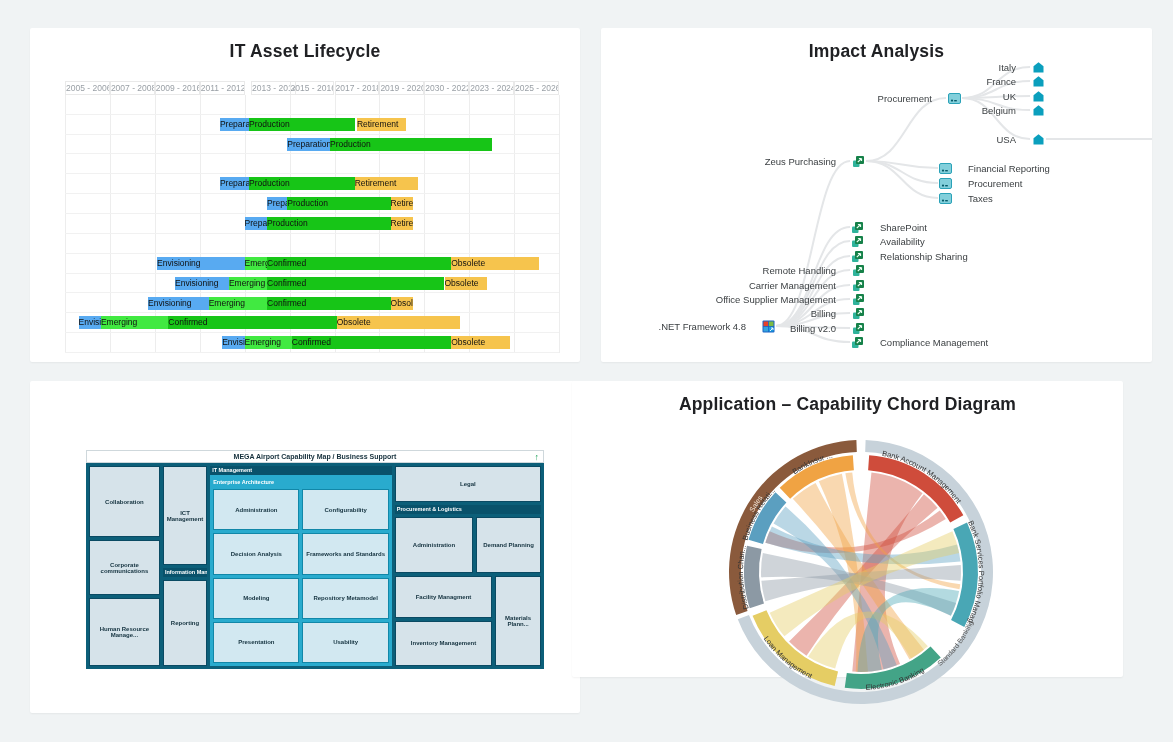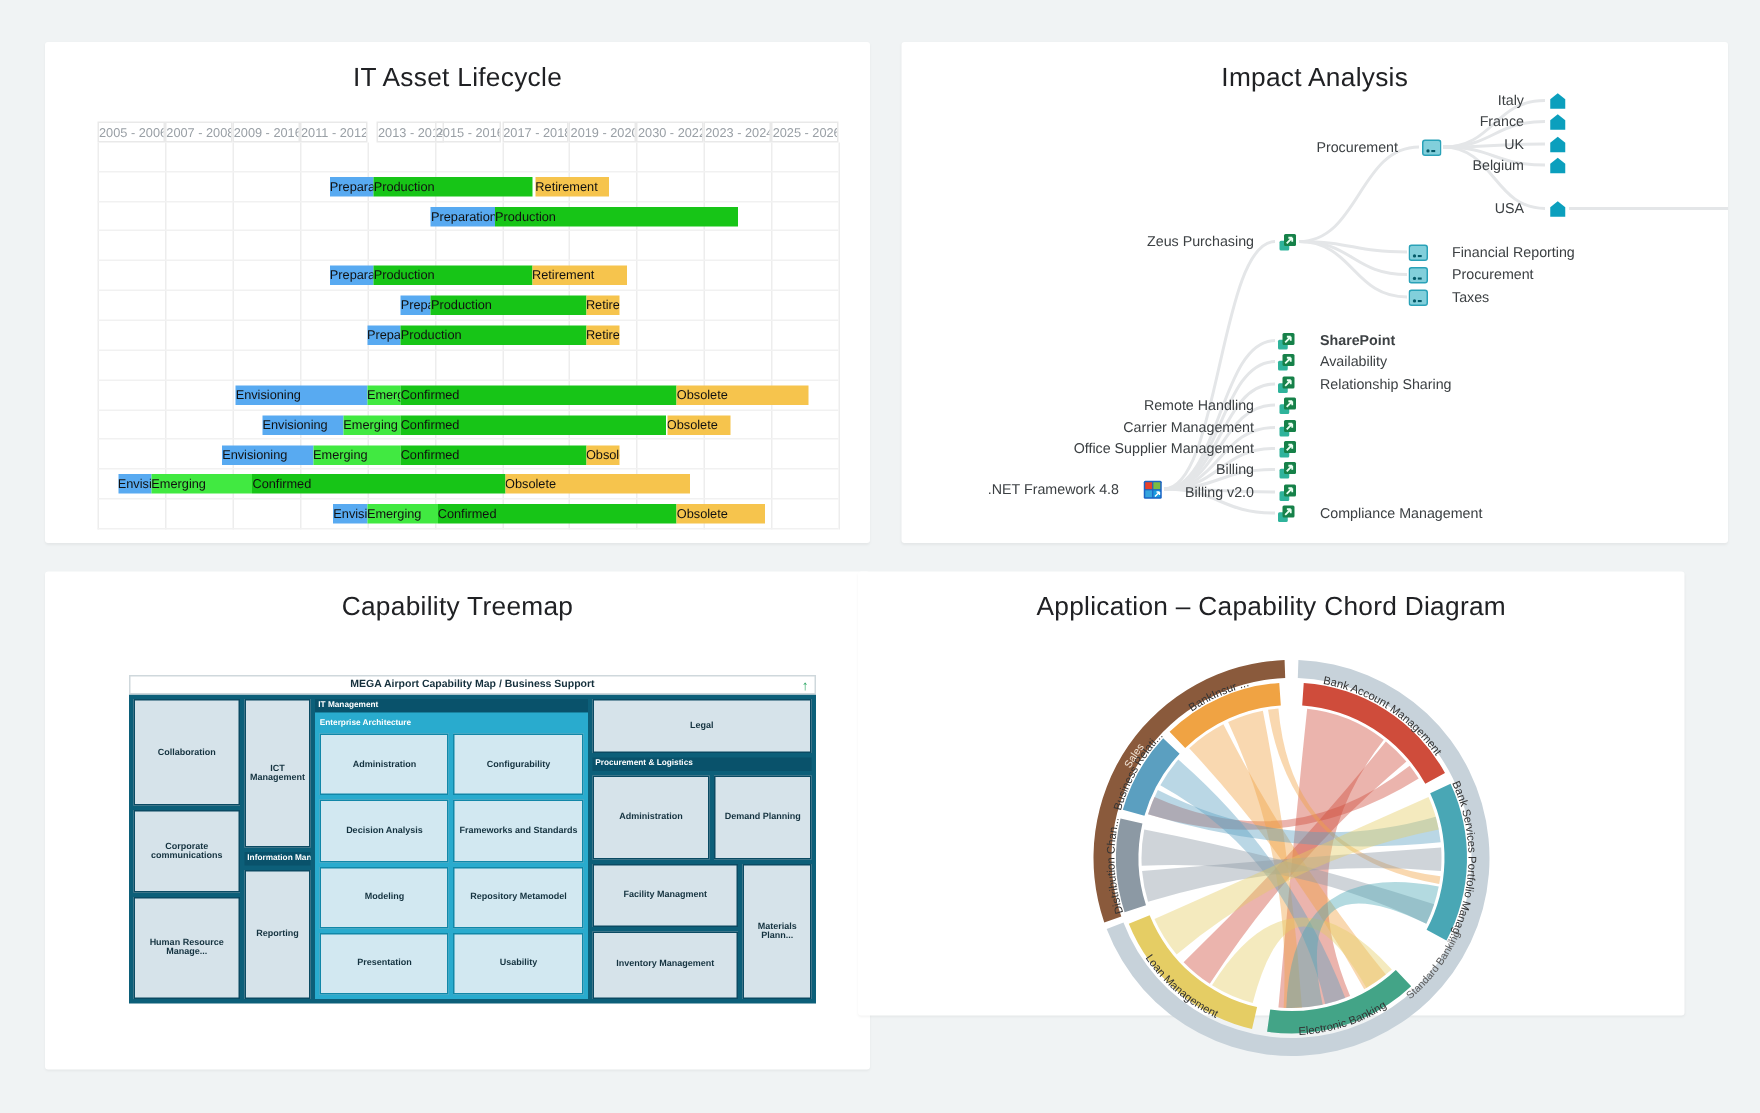--- a/index.html
+++ b/index.html
@@ -8,21 +8,21 @@
     background:#f0f3f4;
     font-family:"Liberation Sans", sans-serif;
     position:relative; overflow:hidden;
   }
   .panel { position:absolute; background:#fff; border-radius:2px; box-shadow:0 1px 2px rgba(0,0,0,.05); }
   #panel-gantt   { left:30px;  top:28px;  width:550px; height:334px; }
   #panel-impact  { left:601px; top:28px;  width:551px; height:334px; }
   #panel-treemap { left:30px;  top:381px; width:550px; height:332px; }
   #panel-chord   { left:572px; top:381px; width:551px; height:296px; }
   .panel-title {
-    text-align:center; padding-top:13px; font-size:17.5px; font-weight:normal;
+    text-align:center; padding-top:13px; font-size:17.5px; font-weight:bold;
     color:#202124; letter-spacing:.2px;
   }
 
   
   #gantt-chart { position:absolute; left:0; top:0; right:0; bottom:0; }
   .g-headcell { position:absolute; height:14px; border:1px solid #e9e9e9; font-size:8.5px;
     color:#9aa0a6; line-height:12px; text-align:center; white-space:nowrap; overflow:hidden; }
   .g-vline { position:absolute; width:0; border-left:1px solid #ededed; }
   .g-row   { position:absolute; border-bottom:1px solid #f1f1f1; }
   .g-bar   { position:absolute; height:13px; font-size:8.5px; line-height:13px;
@@ -226,21 +226,21 @@
         <span>Procurement</span>
       </div>
       <div class="imp-node" style="top: 163px; left: 338px;">
         <svg width="13" height="13" viewBox="0 0 13 13">
           <rect x="0.5" y="1.5" width="12" height="10" rx="1.5" fill="#82cfdb" stroke="#2aa2b8"></rect>
           <circle cx="4" cy="8.6" r="1.1" fill="#045a69"></circle>
           <rect x="6.2" y="8" width="2.6" height="1.4" fill="#045a69"></rect>
         </svg>
         <span>Taxes</span>
       </div>
-      <div class="imp-node" style="top: 192px; left: 250px; font-weight: bold;">
+      <div class="imp-node" style="top: 192px; left: 250px;">
         <svg width="13" height="13" viewBox="0 0 13 13">
           <rect x="1" y="5.5" width="6.5" height="6.5" rx="1" fill="#2fb39b"></rect>
           <rect x="4" y="1" width="8" height="8" rx="1" fill="#168149"></rect>
           <path d="M5.8 7.2 L9.5 3.5 M9.5 3.5 H6.9 M9.5 3.5 V6.1" stroke="#eafff2" stroke-width="1.2" fill="none"></path>
         </svg>
         <span>SharePoint</span>
       </div>
       <div class="imp-node" style="top: 206px; left: 250px;">
         <svg width="13" height="13" viewBox="0 0 13 13">
           <rect x="1" y="5.5" width="6.5" height="6.5" rx="1" fill="#2fb39b"></rect>
@@ -313,21 +313,20 @@
           <rect x="1" y="5.5" width="6.5" height="6.5" rx="1" fill="#2fb39b"></rect>
           <rect x="4" y="1" width="8" height="8" rx="1" fill="#168149"></rect>
           <path d="M5.8 7.2 L9.5 3.5 M9.5 3.5 H6.9 M9.5 3.5 V6.1" stroke="#eafff2" stroke-width="1.2" fill="none"></path>
         </svg>
         <span>Compliance Management</span>
       </div>
     </div>
 </section>
 
 <section class="panel" id="panel-treemap">
-  <div class="panel-title">Capability Treemap</div>
 
   <div id="treemap">
     <div id="tm-titlebar">
       <span id="tm-title">MEGA Airport Capability Map / Business Support</span>
       <span id="tm-arrow">↑</span>
     </div>
     <div id="tm-body">
 
       <div class="tm-col" style="flex:16;">
         <div class="tm-cell" style="flex:37;">Collaboration</div>

